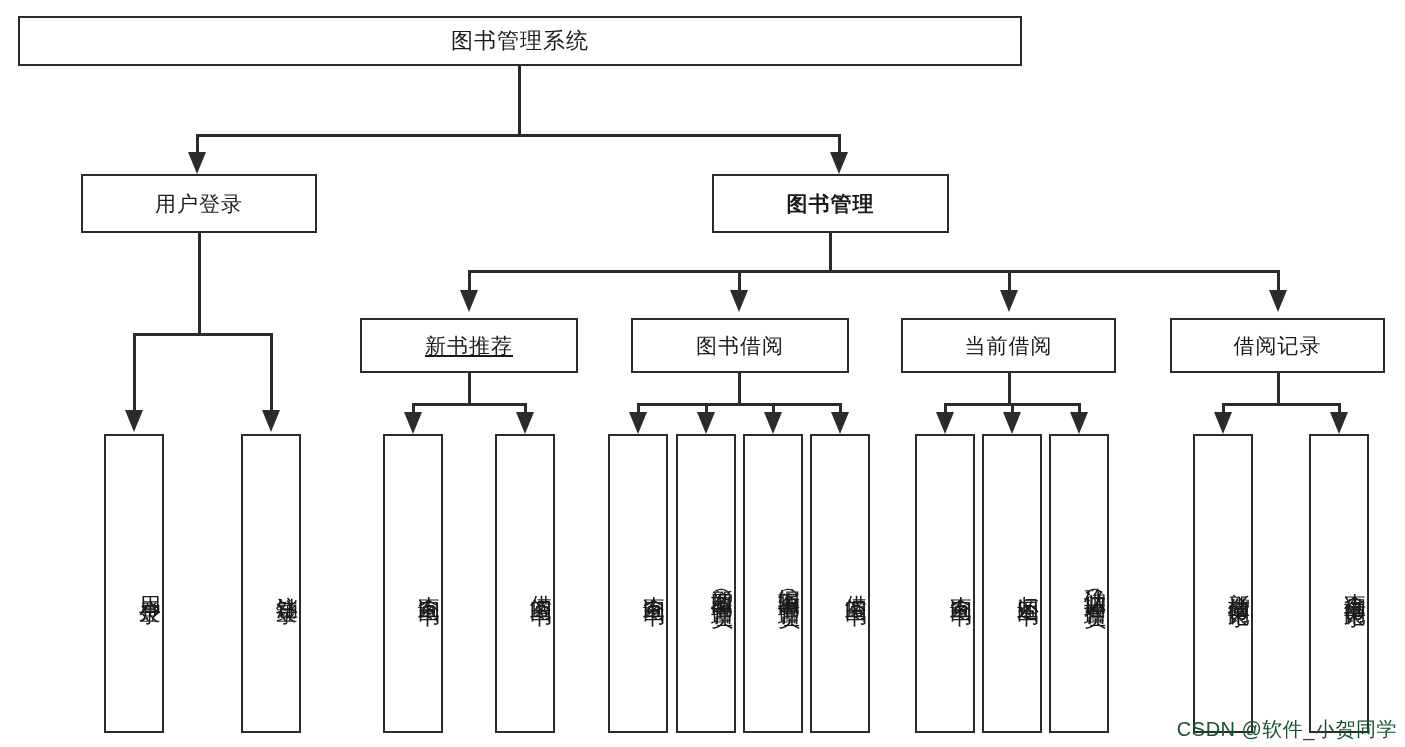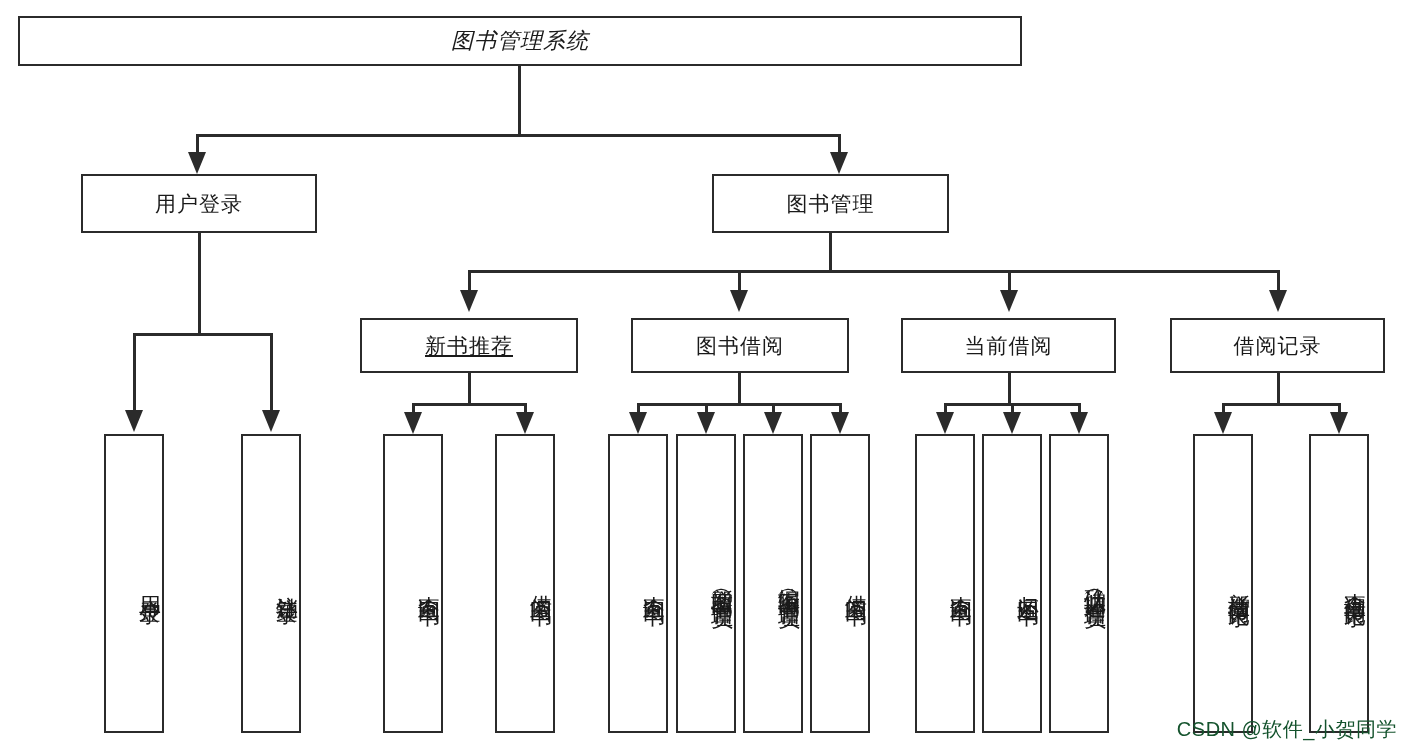--- a/index.html
+++ b/index.html
@@ -73,38 +73,38 @@
     z-index:9;
     white-space:nowrap;
     pointer-events:none;
   }
 </style>
 </head>
 <body>
 
 <div id="diagram">
 
-  <div class="node horiz" id="root-node" style="left:18px;top:16px;width:1004px;height:50px;font-style:italic;">
+  <div class="node horiz" id="root-node" style="left:18px;top:16px;width:1004px;height:50px;">
     <span>图书管理系统</span>
   </div>
 
   <div class="ln v" style="left:518px;top:66px;height:70px;"></div>
 
   <div class="ln h" style="left:196px;top:134px;width:645px;"></div>
 
   <div class="ln v" style="left:196px;top:134px;height:24px;"></div>
   <div class="arrow" style="left:188px;top:152px;"></div>
 
   <div class="ln v" style="left:838px;top:134px;height:24px;"></div>
   <div class="arrow" style="left:830px;top:152px;"></div>
 
   <div class="node horiz" style="left:81px;top:174px;width:236px;height:59px;">
     <span>用户登录</span>
   </div>
-  <div class="node horiz" style="left:712px;top:174px;width:237px;height:59px;">
+  <div class="node horiz" style="left:712px;top:174px;width:237px;height:59px;font-weight:bold;">
     <span>图书管理</span>
   </div>
 
   <div class="ln v" style="left:198px;top:233px;height:102px;"></div>
   <div class="ln h" style="left:133px;top:333px;width:140px;"></div>
   <div class="ln v" style="left:133px;top:333px;height:80px;"></div>
   <div class="arrow" style="left:125px;top:410px;"></div>
   <div class="ln v" style="left:270px;top:333px;height:80px;"></div>
   <div class="arrow" style="left:262px;top:410px;"></div>
 

